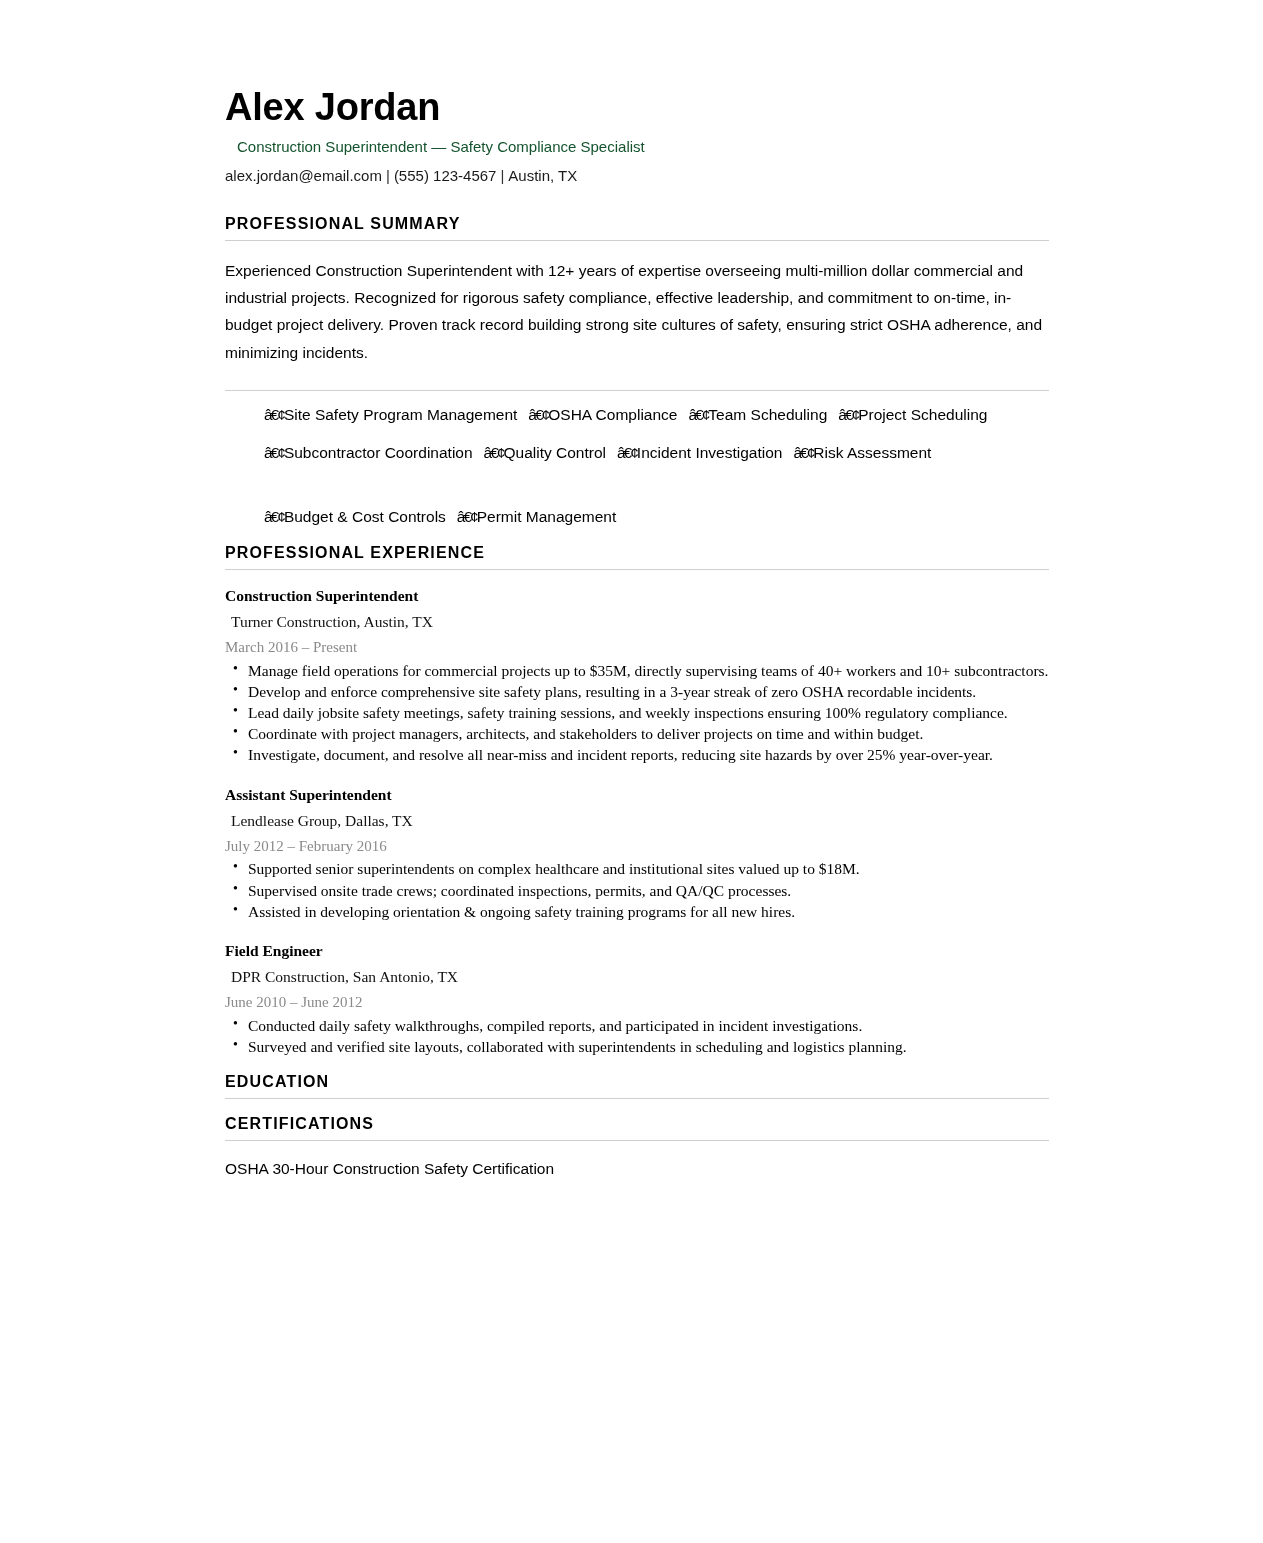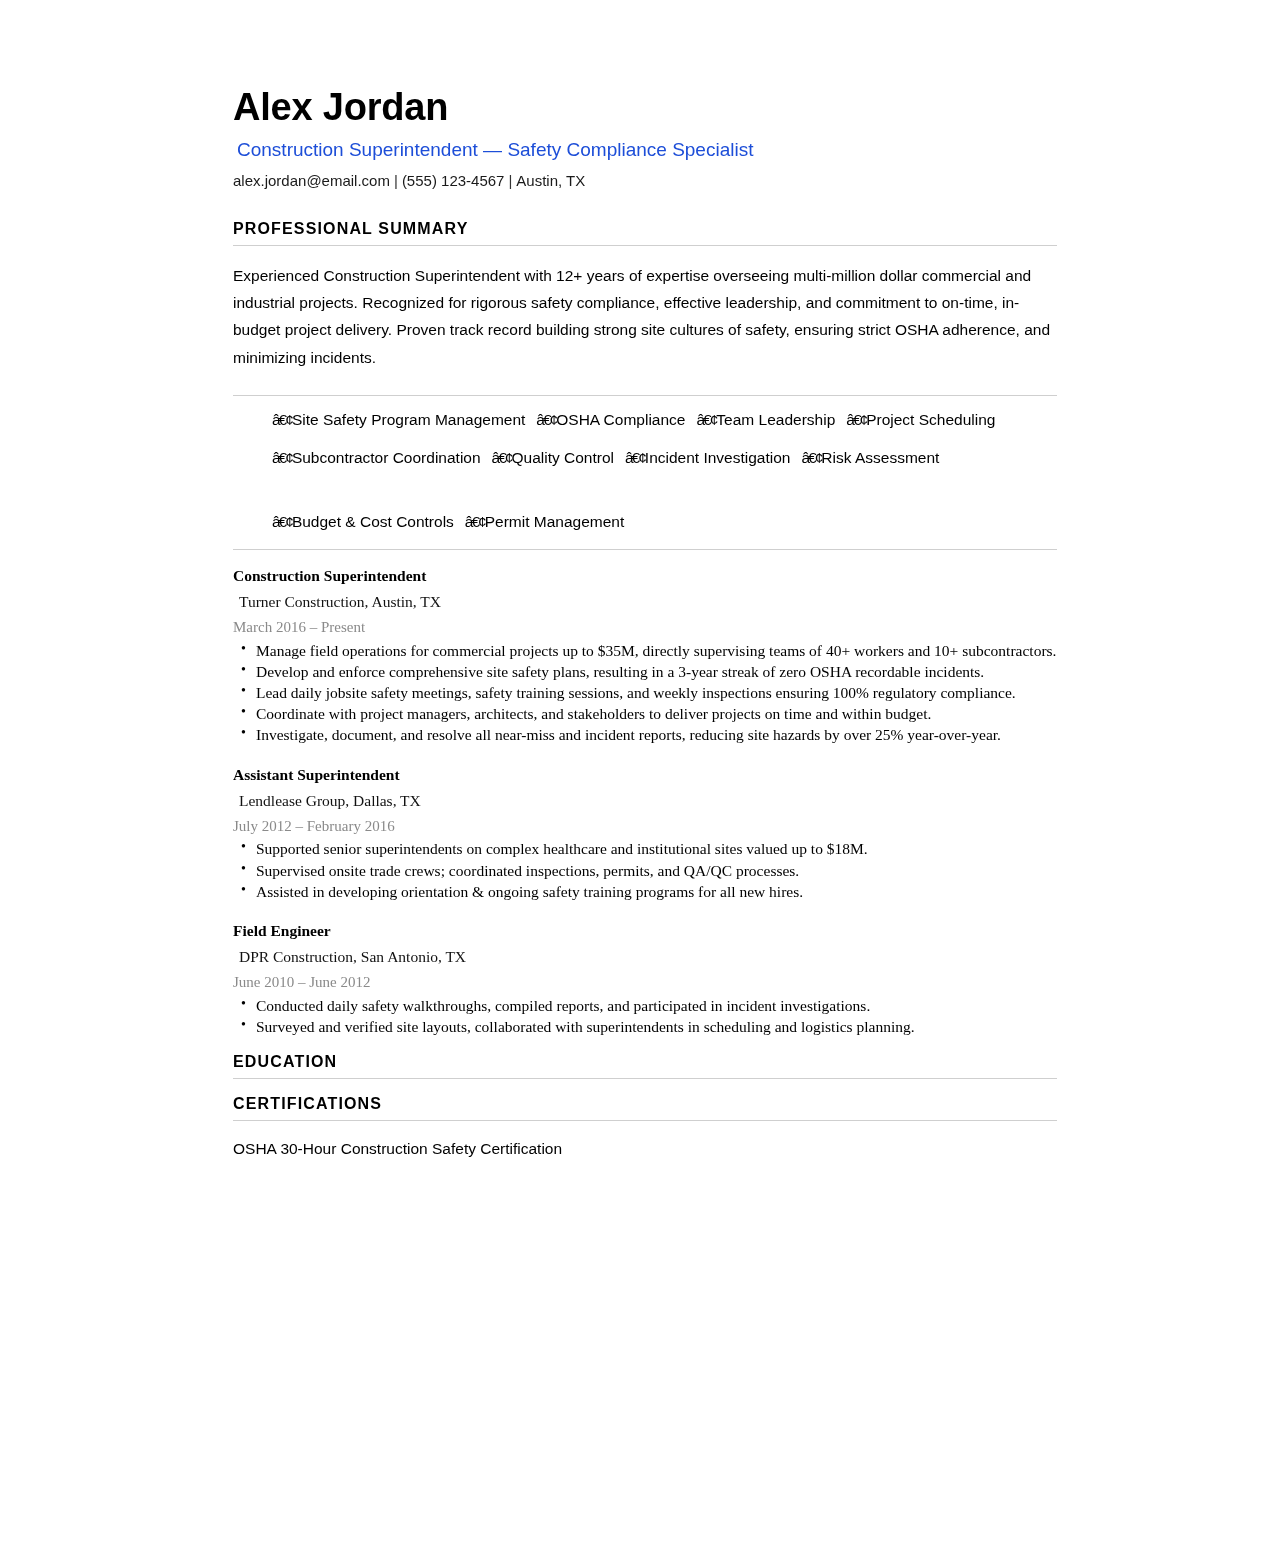--- a/index.html
+++ b/index.html
@@ -17,40 +17,40 @@
   .page {
     position: relative;
     width: 1263px;
     height: 1543px;
     background: #ffffff;
     overflow: hidden;
   }
   
   .doc {
     position: absolute;
-    left: 233px;
+    left: 225px;
     top: 88px;
     width: 824px;
     height: 1214px;
     overflow: hidden;
   }
 
   
   .name {
     font-size: 38px;
     font-weight: bold;
     line-height: 1.05;
     letter-spacing: -0.2px;
     margin: 0 0 10px 0;
   }
   .tagline {
-    font-size: 19px;
+    font-size: 15px;
     line-height: 1.25;
-    margin: 0 0 9px 4px;
-    color: #1d4ed8;
+    margin: 0 0 9px 12px;
+    color: #14532d;
   }
   .contact {
     font-size: 15px;
     line-height: 1.3;
     margin: 0 0 30px 0;
     color: #1a1a1a;
   }
   .contact .sep {
     color: #333;
     padding: 0 4px;
@@ -167,27 +167,28 @@
 
     <div class="section">
       <div class="section-title">PROFESSIONAL SUMMARY</div>
       <div class="rule"></div>
       <p class="summary">Experienced Construction Superintendent with 12+ years of expertise overseeing multi-million dollar commercial and industrial projects. Recognized for rigorous safety compliance, effective leadership, and commitment to on-time, in-budget project delivery. Proven track record building strong site cultures of safety, ensuring strict OSHA adherence, and minimizing incidents.</p>
     </div>
 
     <div class="section">
       <div class="rule"></div>
       <div class="skills" id="skills-container">
-          <div class="skills-row"><span class="skill"><span class="mj">â€¢</span><span>Site Safety Program Management</span></span><span class="skill"><span class="mj">â€¢</span><span>OSHA Compliance</span></span><span class="skill"><span class="mj">â€¢</span><span>Team Leadership</span></span><span class="skill"><span class="mj">â€¢</span><span>Project Scheduling</span></span></div>
+          <div class="skills-row"><span class="skill"><span class="mj">â€¢</span><span>Site Safety Program Management</span></span><span class="skill"><span class="mj">â€¢</span><span>OSHA Compliance</span></span><span class="skill"><span class="mj">â€¢</span><span>Team Scheduling</span></span><span class="skill"><span class="mj">â€¢</span><span>Project Scheduling</span></span></div>
           <div class="skills-row"><span class="skill"><span class="mj">â€¢</span><span>Subcontractor Coordination</span></span><span class="skill"><span class="mj">â€¢</span><span>Quality Control</span></span><span class="skill"><span class="mj">â€¢</span><span>Incident Investigation</span></span><span class="skill"><span class="mj">â€¢</span><span>Risk Assessment</span></span></div>
           <div class="skills-row"><span class="skill"><span class="mj">â€¢</span><span>Budget &amp; Cost Controls</span></span><span class="skill"><span class="mj">â€¢</span><span>Permit Management</span></span></div>
         </div>
     </div>
 
     <div class="section">
+      <div class="section-title">PROFESSIONAL EXPERIENCE</div>
       <div class="rule"></div>
       <div id="experience-container">
           <div class="job">
             <div class="job-title">Construction Superintendent</div>
             <div class="job-org">Turner Construction, Austin, TX</div>
             <div class="job-dates">March 2016 – Present</div>
             <ul class="bullets">
               <li>Manage field operations for commercial projects up to $35M, directly supervising teams of 40+ workers and 10+ subcontractors.</li>
               <li>Develop and enforce comprehensive site safety plans, resulting in a 3-year streak of zero OSHA recordable incidents.</li>
               <li>Lead daily jobsite safety meetings, safety training sessions, and weekly inspections ensuring 100% regulatory compliance.</li>

